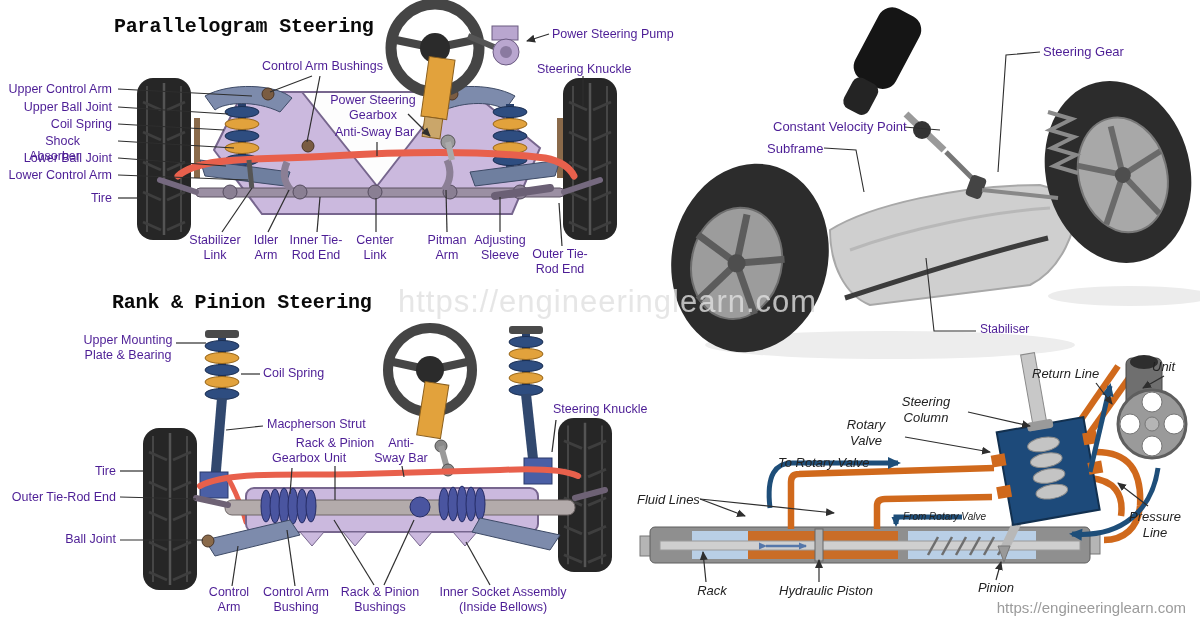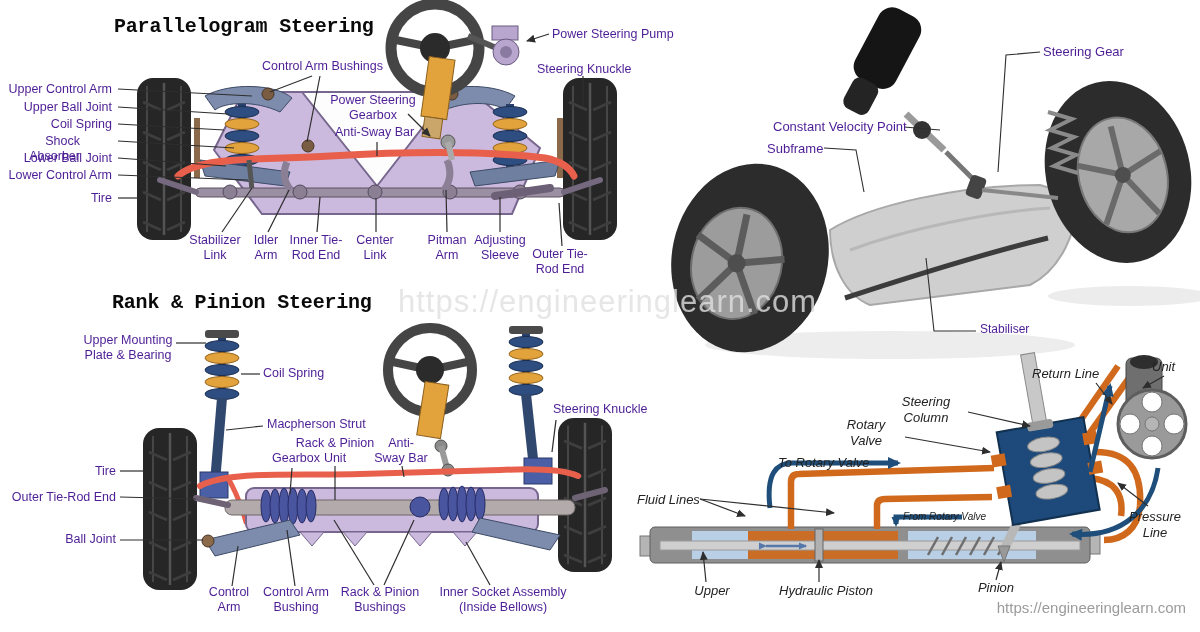--- a/index.html
+++ b/index.html
@@ -405,19 +405,19 @@
 <div class="lbl it" style="left:1152px;top:359px;">Unit</div>
 <div class="lbl it ctr" style="left:926px;top:394px;">Steering
 Column</div>
 <div class="lbl it ctr" style="left:866px;top:417px;">Rotary
 Valve</div>
 <div class="lbl it" style="left:778px;top:455px;">To Rotary Valve</div>
 <div class="lbl it" style="left:637px;top:492px;">Fluid Lines</div>
 <div class="lbl it sm" style="left:903px;top:511px;">From Rotary Valve</div>
 <div class="lbl it ctr" style="left:1155px;top:509px;">Pressure
 Line</div>
-<div class="lbl it ctr" style="left:712px;top:583px;">Upper</div>
+<div class="lbl it ctr" style="left:712px;top:583px;">Rack</div>
 <div class="lbl it ctr" style="left:826px;top:583px;">Hydraulic Piston</div>
 <div class="lbl it ctr" style="left:996px;top:580px;">Pinion</div>
 
 <div class="url">https://engineeringlearn.com</div>
 
 </div>
 
 </body></html>

